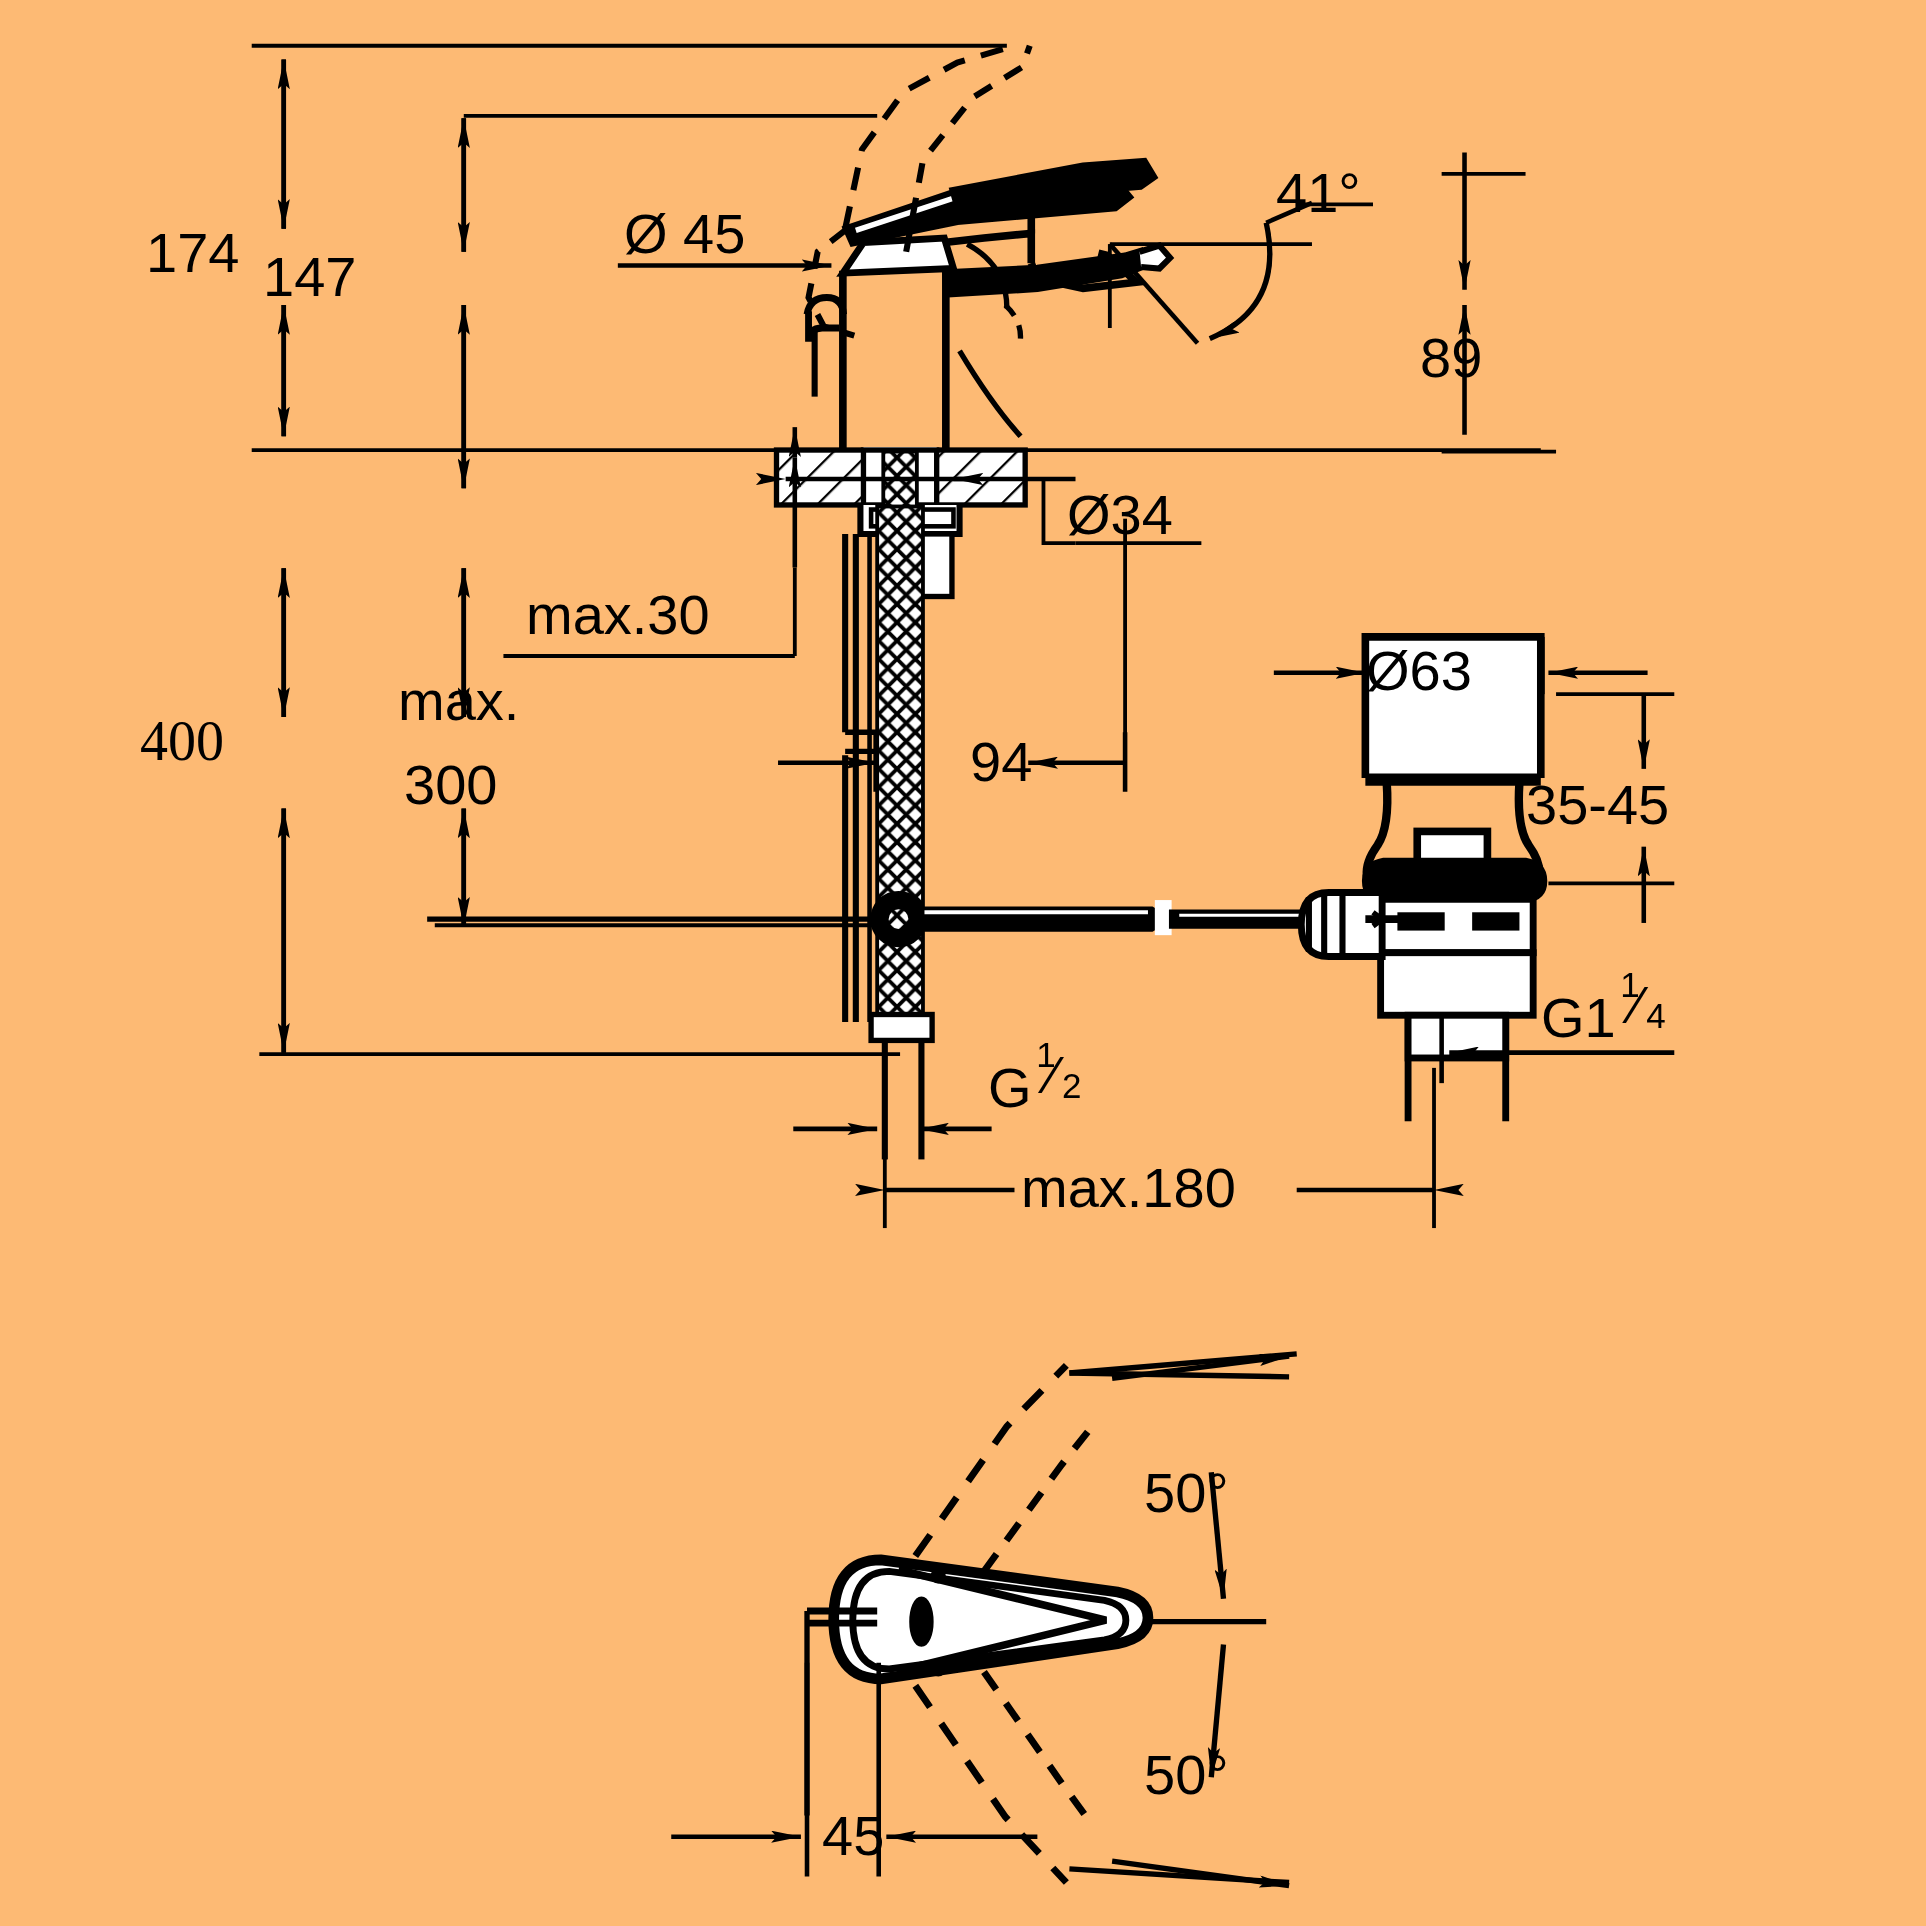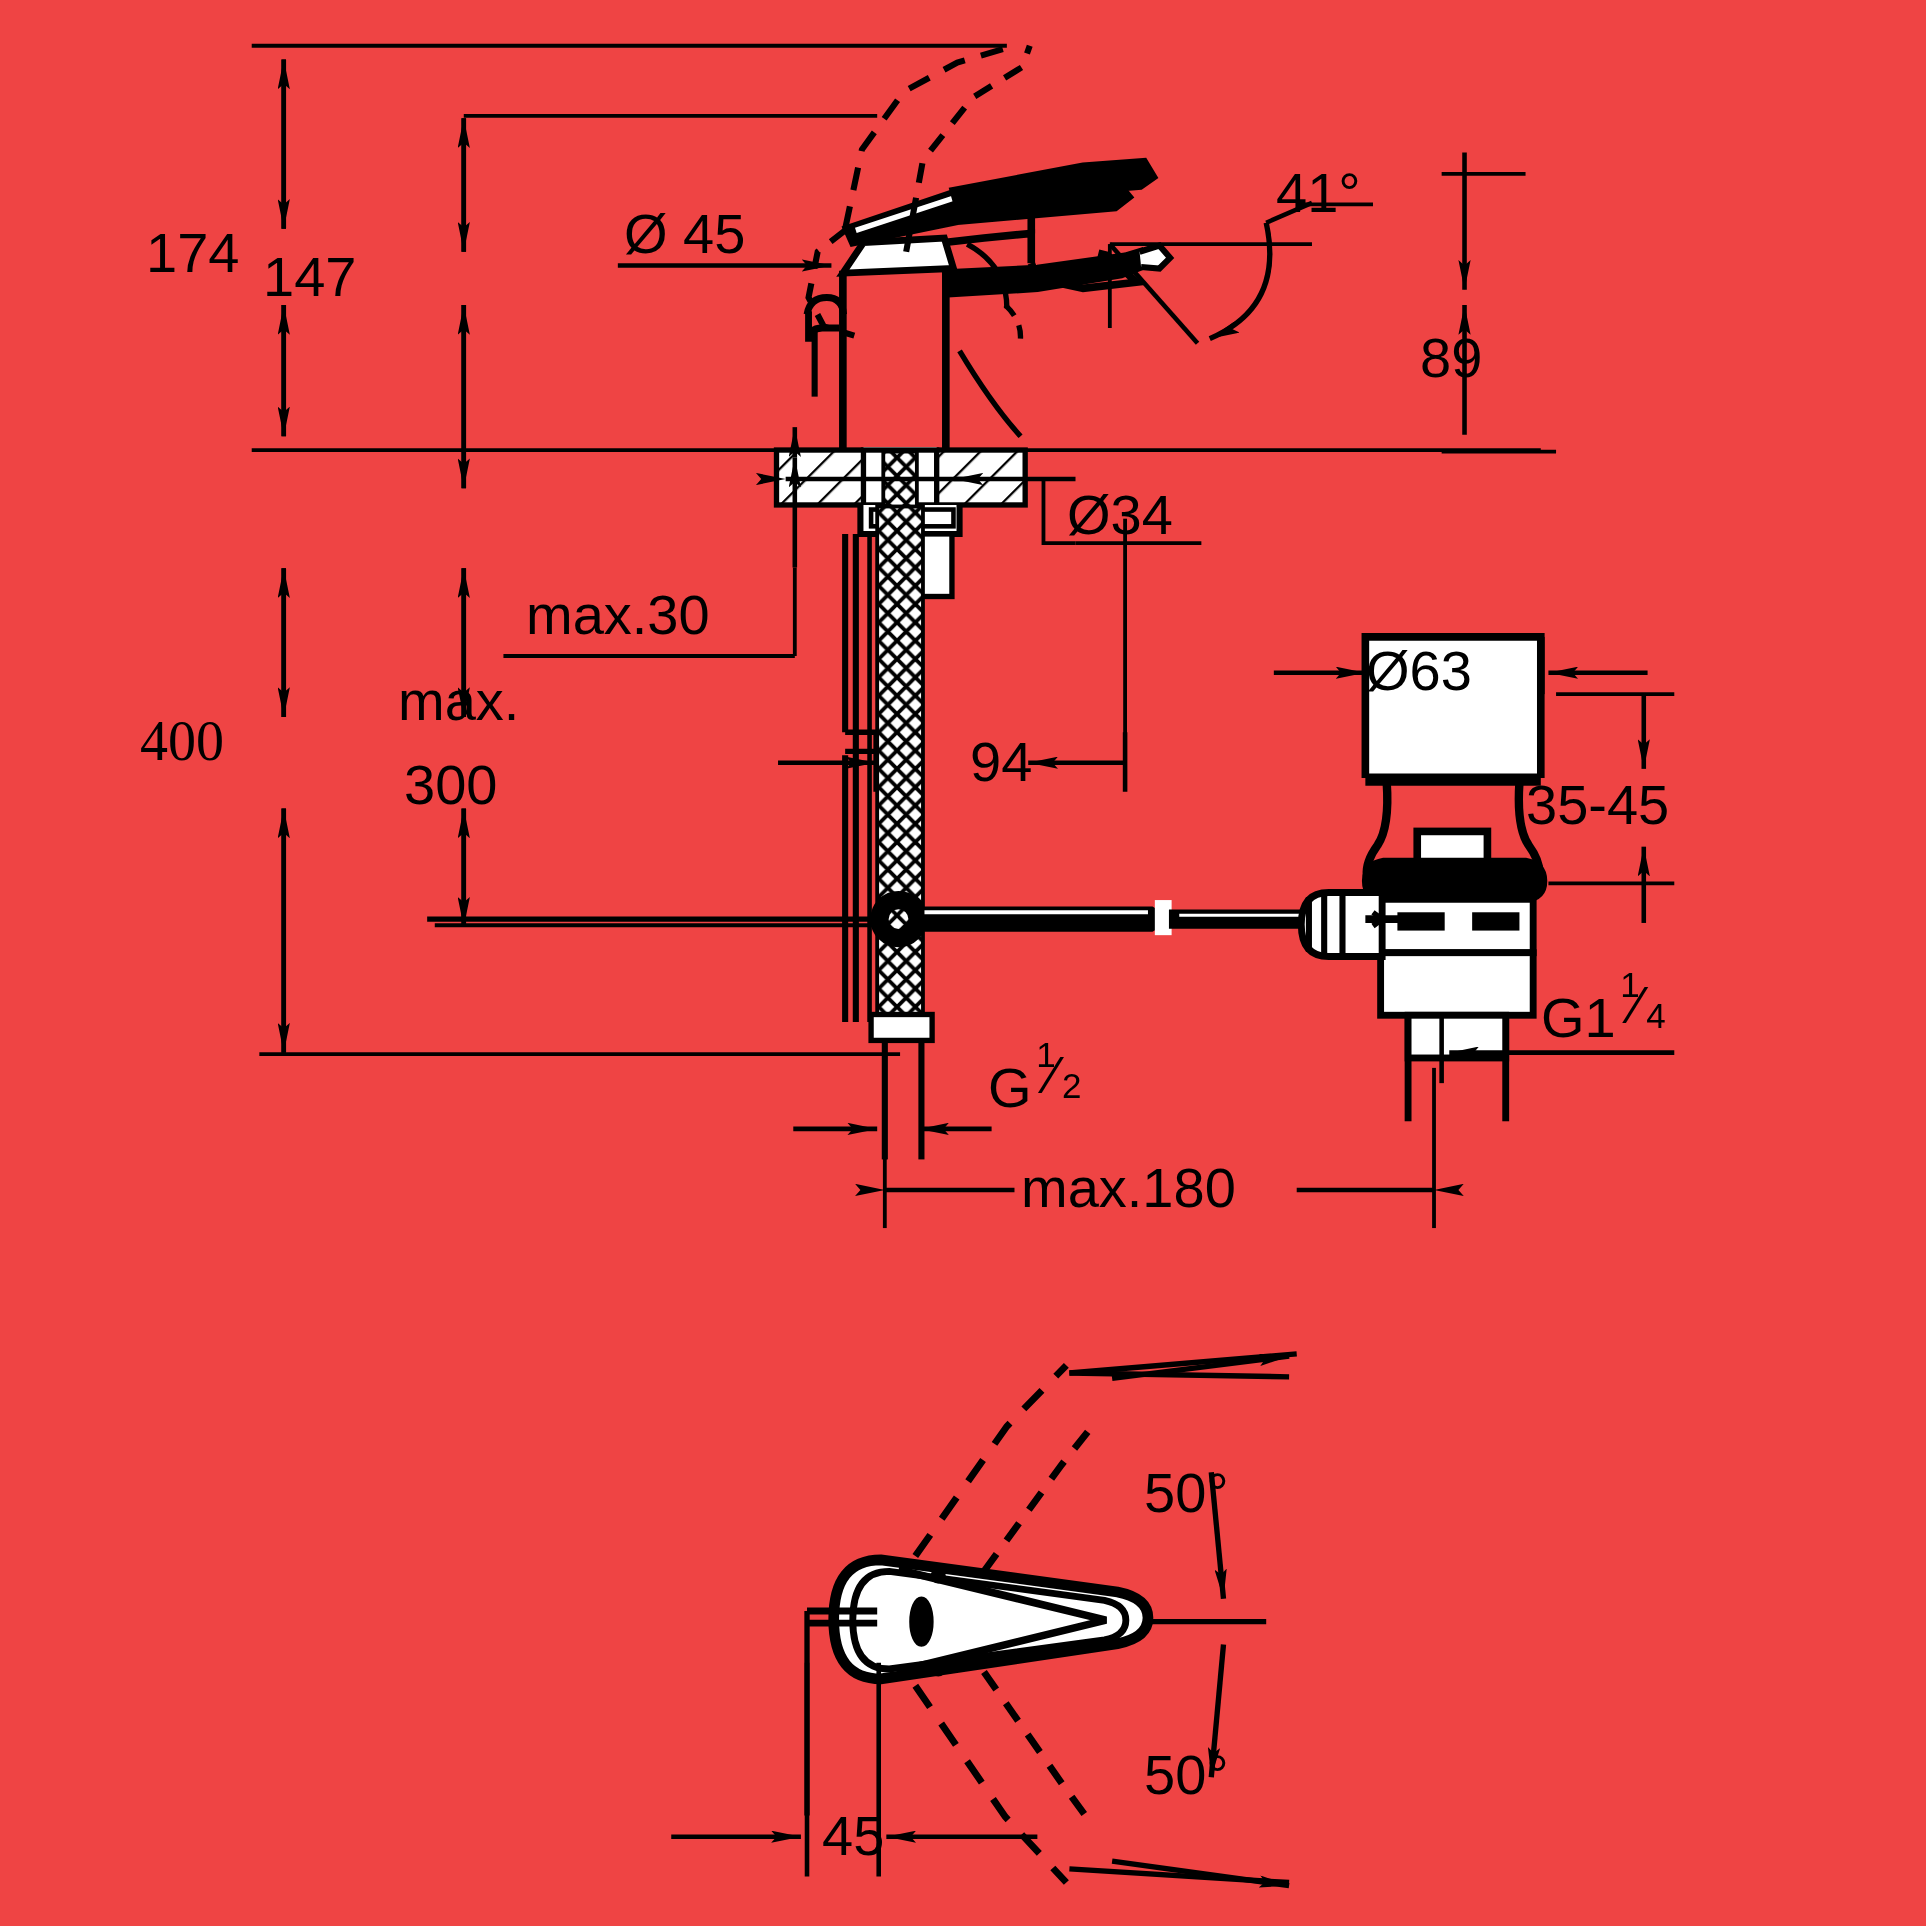--- a/index.html
+++ b/index.html
@@ -1,17 +1,17 @@
 <!DOCTYPE html>
 <html style="font-size:12.2px"><head>
 <meta charset="utf-8">
 <style>
   html,body{margin:0;padding:0;background:#ffffff;}
   body{width:1926px;height:1926px;font-family:"Liberation Sans",sans-serif;color:#000;}
-  #stage{position:relative;width:1926px;height:1926px;overflow:hidden;background:#ef4444;}
+  #stage{position:relative;width:1926px;height:1926px;overflow:hidden;background:#fdba74;}
   svg#dwg{position:absolute;left:0;top:0;width:1926px;height:1926px;}
   .lbl{position:absolute;font-family:"Liberation Sans",sans-serif;color:#000;white-space:nowrap;font-weight:400;line-height:1;}
   .sz-big{font-size:56px;}
   .frac{display:inline-block;position:relative;width:56px;height:58px;vertical-align:-4.6px;}
   .frac .num{position:absolute;left:4.6px;top:-17px;font-size:35px;}
   .frac .sl{position:absolute;left:17px;top:-4.6px;font-size:52px;}
   .frac .den{position:absolute;left:30.5px;top:13.7px;font-size:35px;}
   .two-line{line-height:1.06;}
 </style>
 </head>

